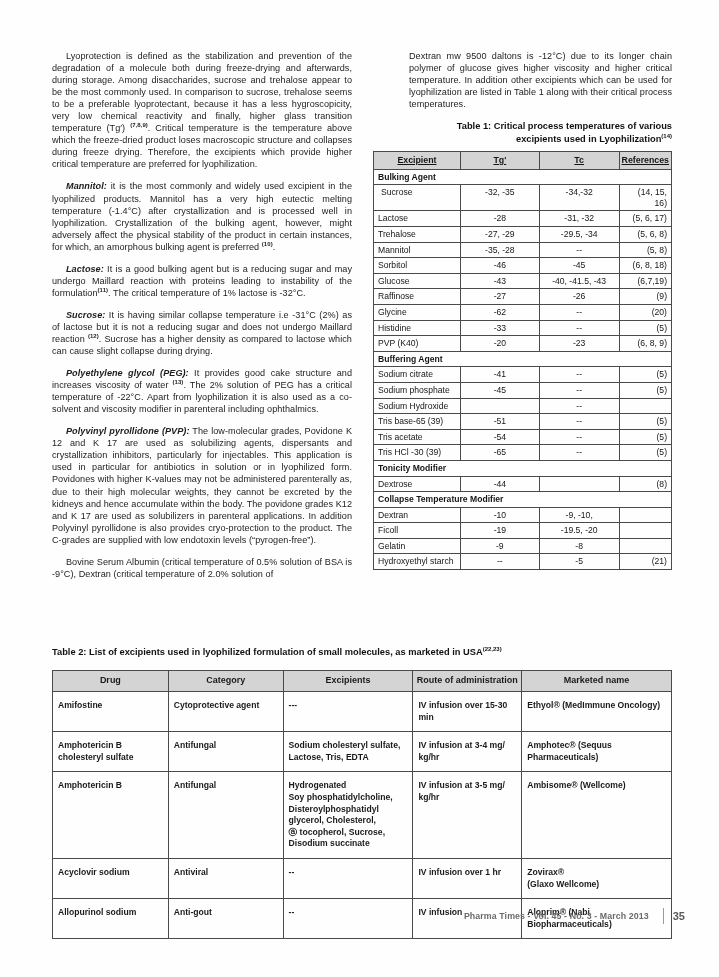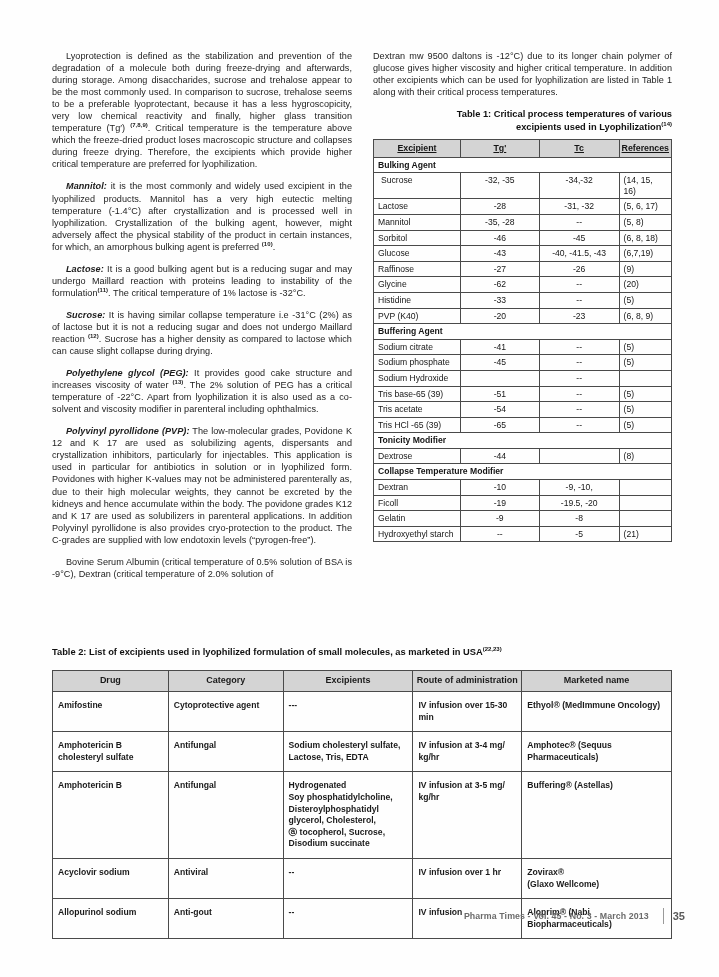--- a/index.html
+++ b/index.html
@@ -37,21 +37,21 @@
 
   p.body {
     margin: 0 0 10px 0;
     font-size: 9.1px;
     line-height: 12.05px;
     text-align: justify;
     text-indent: 14px;
     letter-spacing: 0.05px;
     color: #1c1c1c;
   }
-  p.body.noindent { text-indent: 0; }
+  p.body.noindent { text-indent: 0; margin-left: 36px; }
   .term {
     font-style: italic;
     font-weight: bold;
   }
   sup {
     font-size: 6px;
     vertical-align: super;
     line-height: 0;
     font-weight: bold;
   }
@@ -97,21 +97,21 @@
   table.t1 td.val {
     text-align: center;
     width: 74px;
   }
   table.t1 td.val2 {
     text-align: center;
     width: 74px;
     margin-top: 44px;
   }
   table.t1 td.ref {
-    text-align: left;
+    text-align: right;
   }
   table.t1 td.group {
     font-weight: bold;
     text-align: left;
     background: #ffffff;
   }
   table.t1 td.indent { padding-left: 7px; }
 
   
   .table2-wrap {
@@ -243,20 +243,26 @@
               <td class="val2">-34,-32</td>
               <td class="ref">(14, 15, 16)</td>
             </tr>
             <tr>
               <td class="name">Lactose</td>
               <td class="val">-28</td>
               <td class="val2">-31, -32</td>
               <td class="ref">(5, 6, 17)</td>
             </tr>
             <tr>
+              <td class="name">Trehalose</td>
+              <td class="val">-27, -29</td>
+              <td class="val2">-29.5, -34</td>
+              <td class="ref">(5, 6, 8)</td>
+            </tr>
+            <tr>
               <td class="name">Mannitol</td>
               <td class="val">-35, -28</td>
               <td class="val2">--</td>
               <td class="ref">(5, 8)</td>
             </tr>
             <tr>
               <td class="name">Sorbitol</td>
               <td class="val">-46</td>
               <td class="val2">-45</td>
               <td class="ref">(6, 8, 18)</td>
@@ -318,21 +324,21 @@
               <td class="val2">--</td>
               <td class="ref">(5)</td>
             </tr>
             <tr>
               <td class="name">Tris acetate</td>
               <td class="val">-54</td>
               <td class="val2">--</td>
               <td class="ref">(5)</td>
             </tr>
             <tr>
-              <td class="name">Tris HCl -65 (39)</td>
+              <td class="name">Tris HCl -30 (39)</td>
               <td class="val">-65</td>
               <td class="val2">--</td>
               <td class="ref">(5)</td>
             </tr>
             <tr>
               <td class="group" colspan="4">Tonicity Modifier</td>
             </tr>
             <tr>
               <td class="name">Dextrose</td>
               <td class="val">-44</td>
@@ -412,21 +418,21 @@
           <tr>
             <td class="multi-line">Amphotericin B</td>
             <td class="multi-line">Antifungal</td>
             <td class="multi-line">Hydrogenated
 Soy phosphatidylcholine,
 Disteroylphosphatidyl
 glycerol, Cholesterol,
 ⓐ tocopherol, Sucrose,
 Disodium succinate</td>
             <td class="multi-line">IV infusion at 3-5 mg/ kg/hr</td>
-            <td class="multi-line">Buffering® (Astellas)</td>
+            <td class="multi-line">Ambisome® (Wellcome)</td>
           </tr>
           <tr>
             <td class="multi-line">Acyclovir sodium</td>
             <td class="multi-line">Antiviral</td>
             <td class="multi-line">--</td>
             <td class="multi-line">IV infusion over 1 hr</td>
             <td class="multi-line">Zovirax®
 (Glaxo Wellcome)</td>
           </tr>
           <tr>

